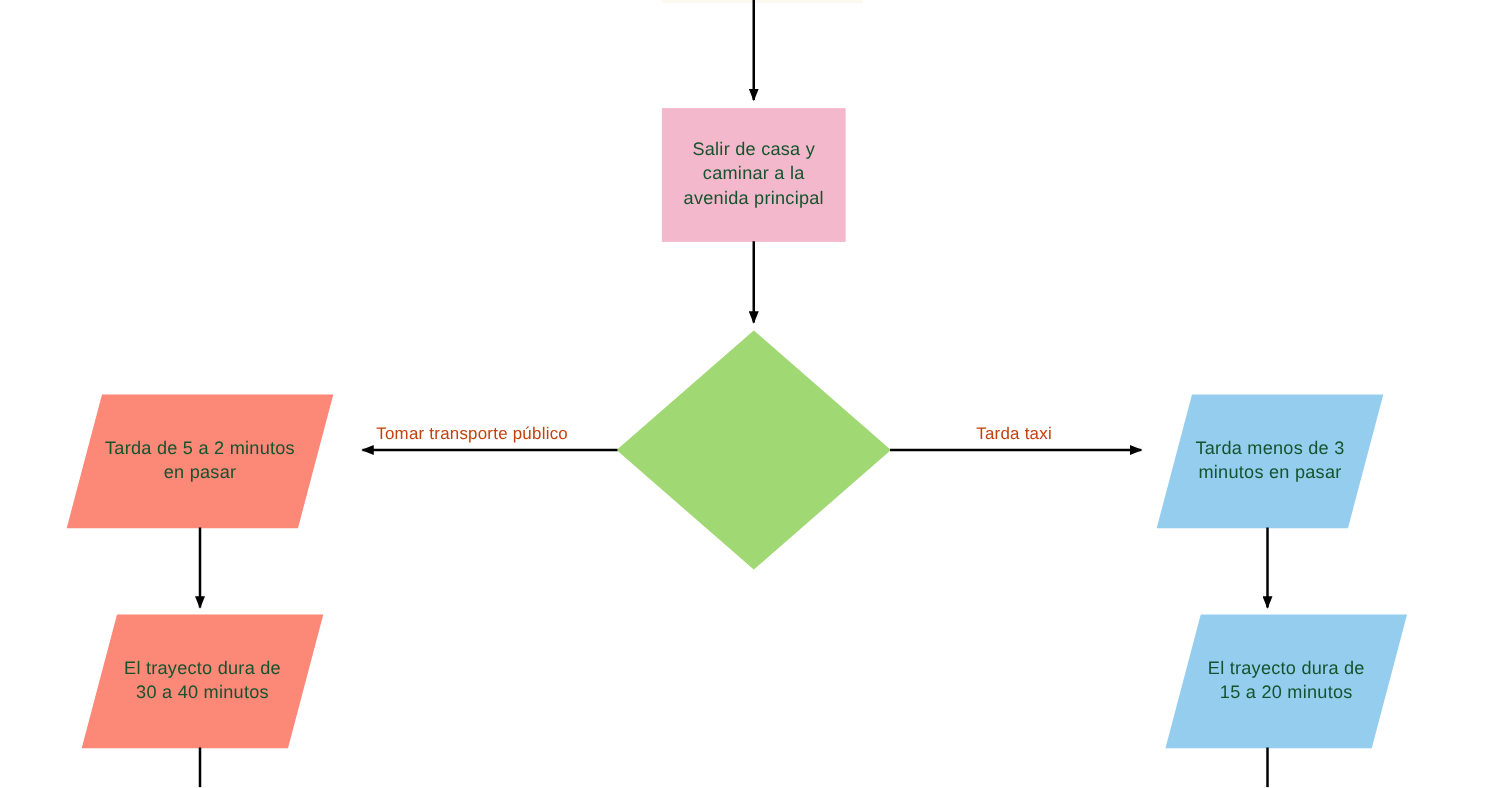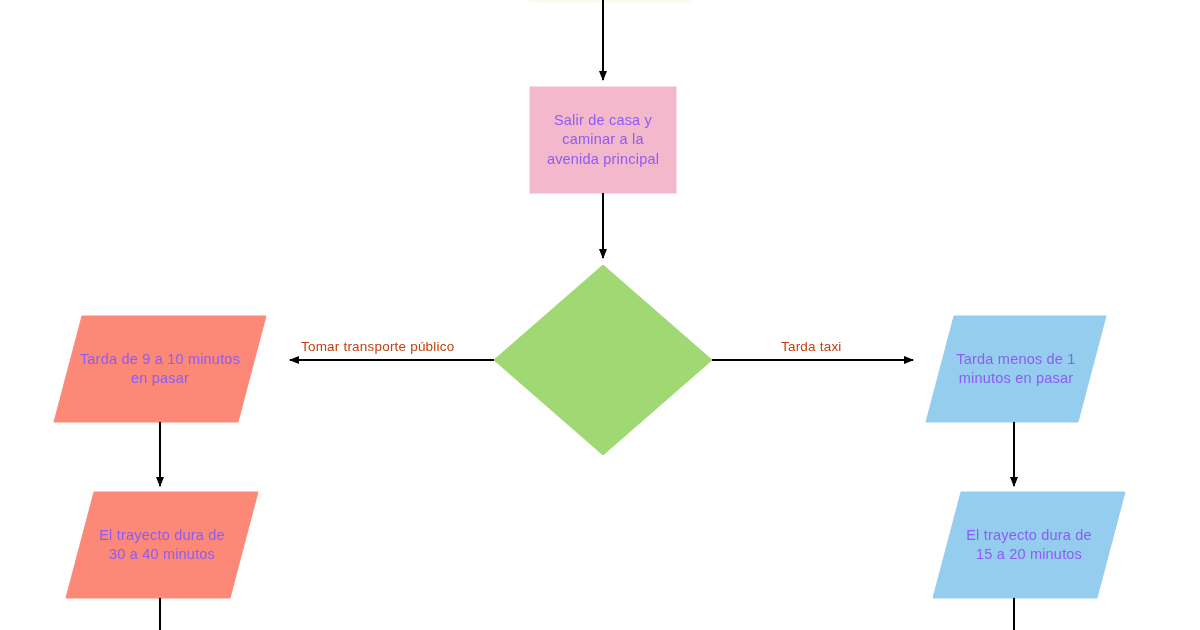--- a/index.html
+++ b/index.html
@@ -23,21 +23,21 @@
     left: 0;
     width: 1200px;
     height: 630px;
   }
   .node-label {
     position: absolute;
     display: flex;
     align-items: center;
     justify-content: center;
     text-align: center;
-    color: #8b5cf6;
+    color: #14532d;
     font-size: 14.5px;
     line-height: 1.32;
     letter-spacing: 0.2px;
     pointer-events: none;
     white-space: pre-line;
   }
   .edge-label {
     position: absolute;
     color: #c2410c;
     font-size: 13.5px;
@@ -89,27 +89,27 @@
     <polygon points="961,492 1125,492 1097,598 933,598" fill="#95cdef" stroke="#95cdef" stroke-width="1"></polygon>
 
     <line x1="1014" y1="598" x2="1014" y2="630" stroke="#000000" stroke-width="2"></line>
   </svg>
 
   <div class="node-label" style="left:530px; top:87px; width:146px; height:106px;">Salir de casa y
 caminar a la
 avenida principal</div>
 
 
-  <div class="node-label" style="left:54px; top:316px; width:212px; height:106px;">Tarda de 9 a 10 minutos
+  <div class="node-label" style="left:54px; top:316px; width:212px; height:106px;">Tarda de 5 a 2 minutos
 en pasar</div>
 
   <div class="node-label" style="left:66px; top:492px; width:192px; height:106px;">El trayecto dura de
 30 a 40 minutos</div>
 
-  <div class="node-label" style="left:926px; top:316px; width:180px; height:106px;">Tarda menos de 1
+  <div class="node-label" style="left:926px; top:316px; width:180px; height:106px;">Tarda menos de 3
 minutos en pasar</div>
 
   <div class="node-label" style="left:933px; top:492px; width:192px; height:106px;">El trayecto dura de
 15 a 20 minutos</div>
 
   <div class="edge-label" style="left:298px; top:339px;">Tomar transporte público</div>
 
   <div class="edge-label" style="left:778px; top:339px;">Tarda taxi</div>
 
 </div>

